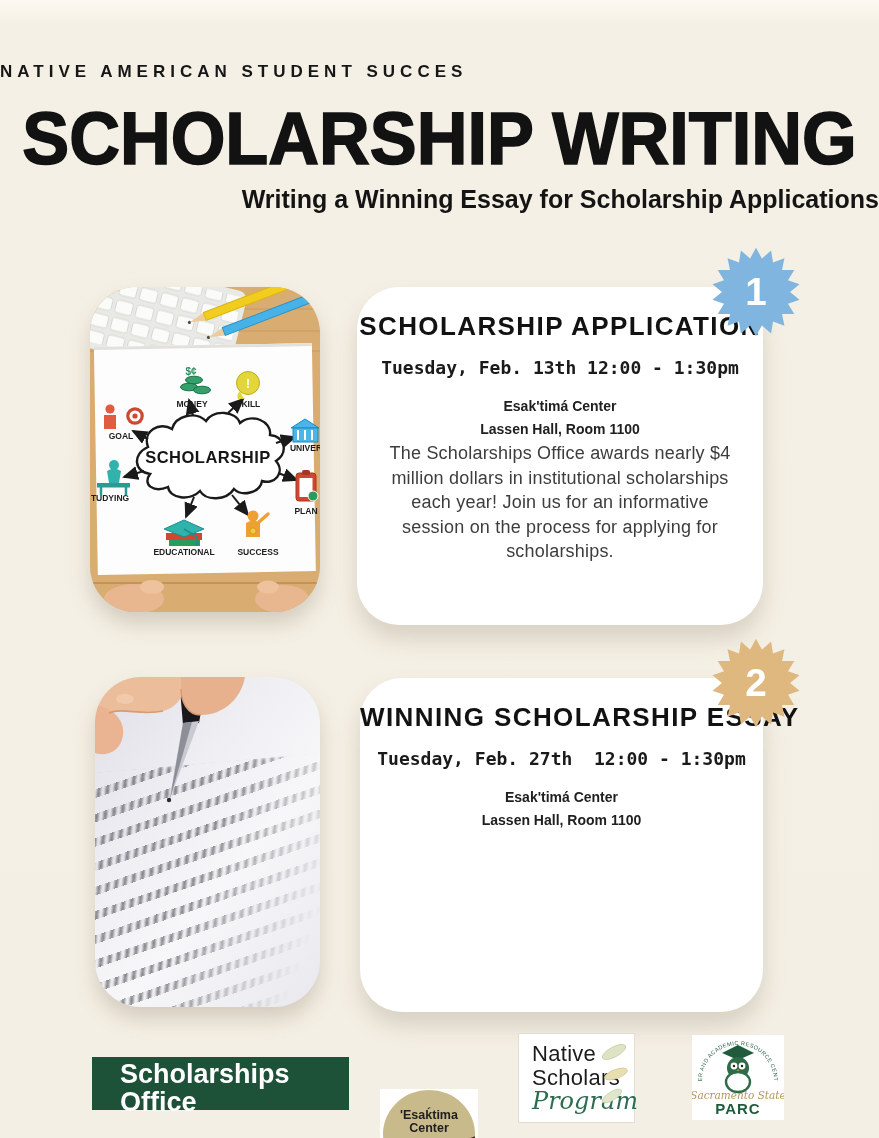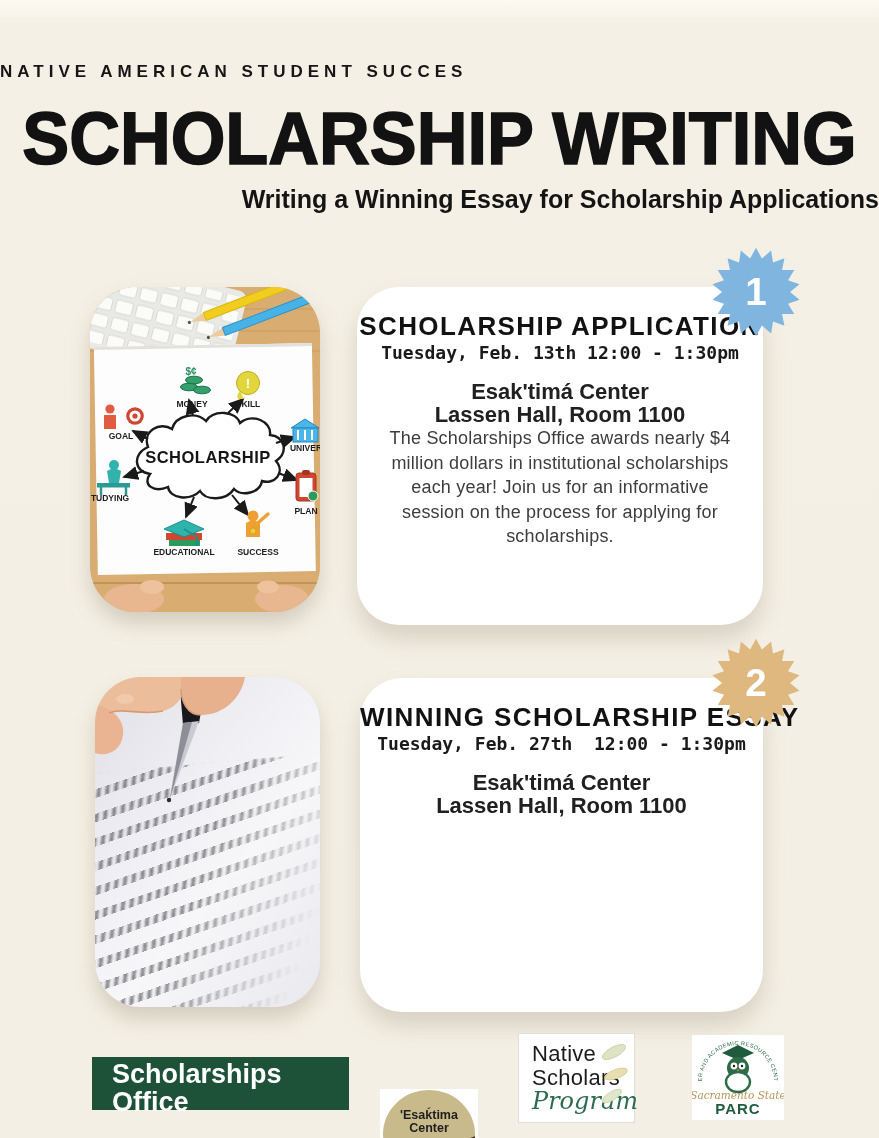--- a/index.html
+++ b/index.html
@@ -41,25 +41,25 @@
     box-shadow:0 14px 22px rgba(120,105,80,.22);
     text-align:center;
   }
   .card1 { left:357px; top:287px; width:406px; height:338px; }
   .card2 { left:360px; top:678px; width:403px; height:334px; }
   .event-heading {
     margin-top:24px; font-size:26px; font-weight:bold; letter-spacing:1.4px;
     color:#121212; white-space:nowrap;
   }
   .event-date {
-    font-family:"DejaVu Sans Mono", monospace;
+    margin-top:15px; font-family:"DejaVu Sans Mono", monospace;
     font-size:18px; font-weight:bold; color:#1a1a1a; white-space:pre;
   }
   .event-loc {
-    margin-top:17px; font-size:22px; font-weight:bold; color:#202020; line-height:23px;
+    margin-top:17px; font-size:14px; font-weight:bold; color:#202020; line-height:23px;
     white-space:pre-line;
   }
   .event-desc {
     padding:0 26px; font-size:18px; line-height:24.5px;
     color:#3d3d3d; letter-spacing:.2px;
   }
   .badge { position:absolute; width:92px; height:92px; }
   .badge1 { left:710px; top:246px; }
   .badge2 { left:710px; top:637px; }
   .badge text {
@@ -83,21 +83,21 @@
       linear-gradient(115deg,#000 45%, transparent 72%);
     mask-composite:intersect;
     filter:blur(1.5px);
     transform:rotate(-5deg);
   }
   .photo2 svg { position:absolute; inset:0; }
   
   .logo-box { position:absolute; }
   .so-box {
     left:92px; top:1057px; width:257px; height:53px; background:#1d5138;
-    padding:3px 0 0 20px;
+    padding:3px 0 0 28px;
   }
   .so-title { font-size:27px; font-weight:bold; color:#ffffff; line-height:28px; }
   .so-sub   { font-size:17px; color:#d6d077; line-height:20px; }
   .esak-box { left:380px; top:1089px; width:98px; height:90px; background:#ffffff; }
   .ns-box {
     left:518px; top:1033px; width:117px; height:90px; background:#ffffff;
     border:1px solid #e3ded2; padding:8px 12px 0 13px; position:absolute;
   }
   .ns-w1, .ns-w2 { font-size:22px; color:#1c1c1c; line-height:24px; letter-spacing:.3px; }
   .ns-w3 {

